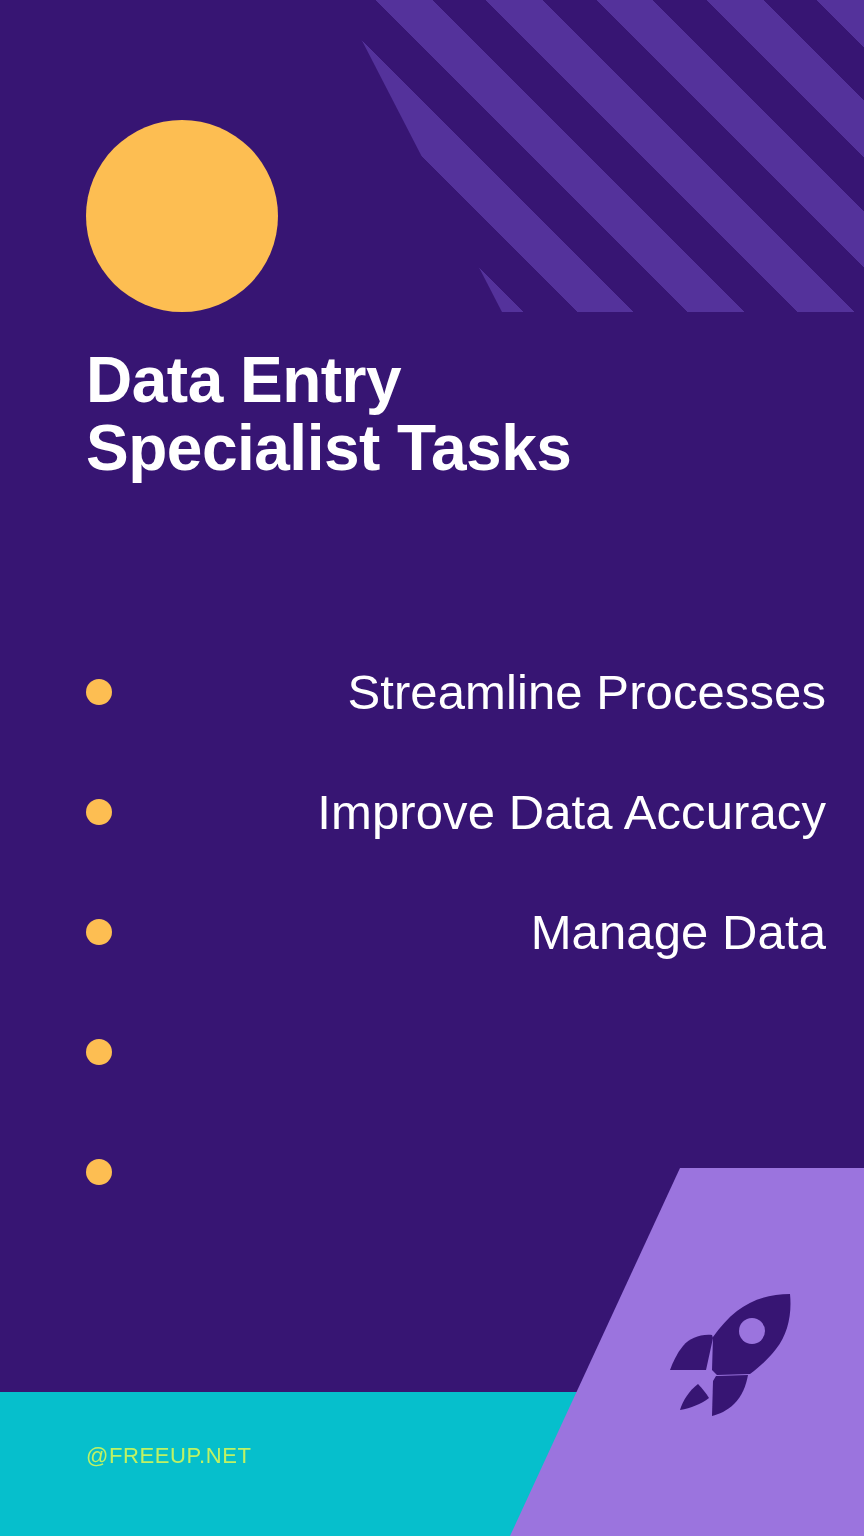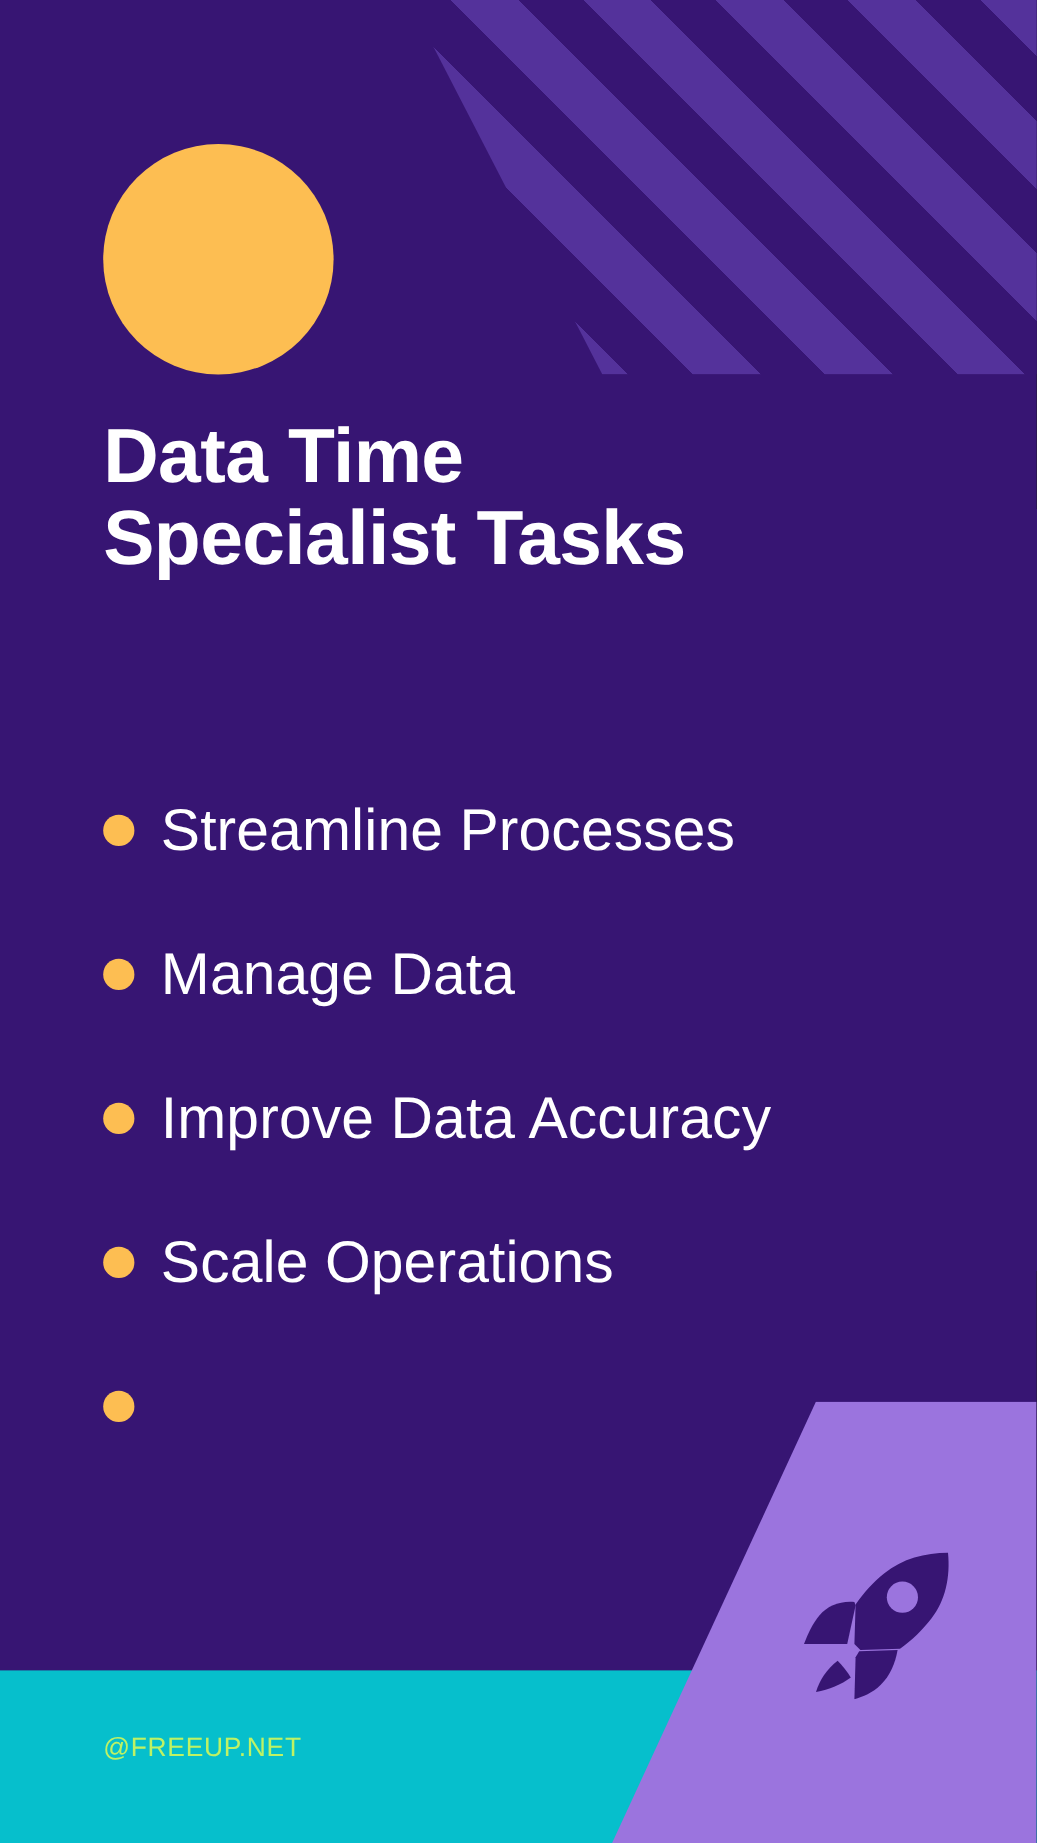--- a/index.html
+++ b/index.html
@@ -79,20 +79,21 @@
     width: 740px;
     margin: 0;
     padding: 0;
     list-style: none;
   }
   .task-item {
     display: flex;
     align-items: center;
     height: 72px;
     margin-bottom: 48px;
+    justify-content: space-between;
   }
   .task-item:last-child { margin-bottom: 0; }
   .task-dot {
     flex: 0 0 auto;
     width: 26px;
     height: 26px;
     border-radius: 50%;
     background: #FDBE52;
     margin-right: 22px;
   }
@@ -150,39 +151,38 @@
 <body>
 
 <div class="poster">
 
   <div class="stripe-block">
     <div class="stripes"></div>
   </div>
 
   <div class="hero-circle"></div>
 
-  <h1 class="headline">Data Time
+  <h1 class="headline">Data Entry
 Specialist Tasks</h1>
 
   <ul class="task-list">
     <li class="task-item">
       <span class="task-dot"></span>
       <span class="task-label">Streamline Processes</span>
     </li>
     <li class="task-item">
       <span class="task-dot"></span>
+      <span class="task-label">Improve Data Accuracy</span>
+    </li>
+    <li class="task-item">
+      <span class="task-dot"></span>
       <span class="task-label">Manage Data</span>
     </li>
     <li class="task-item">
       <span class="task-dot"></span>
-      <span class="task-label">Improve Data Accuracy</span>
-    </li>
-    <li class="task-item">
-      <span class="task-dot"></span>
-      <span class="task-label">Scale Operations</span>
     </li>
     <li class="task-item">
       <span class="task-dot"></span>
     </li>
   </ul>
 
   <div class="footer-band"></div>
 
   <div class="accent-block"></div>
 

